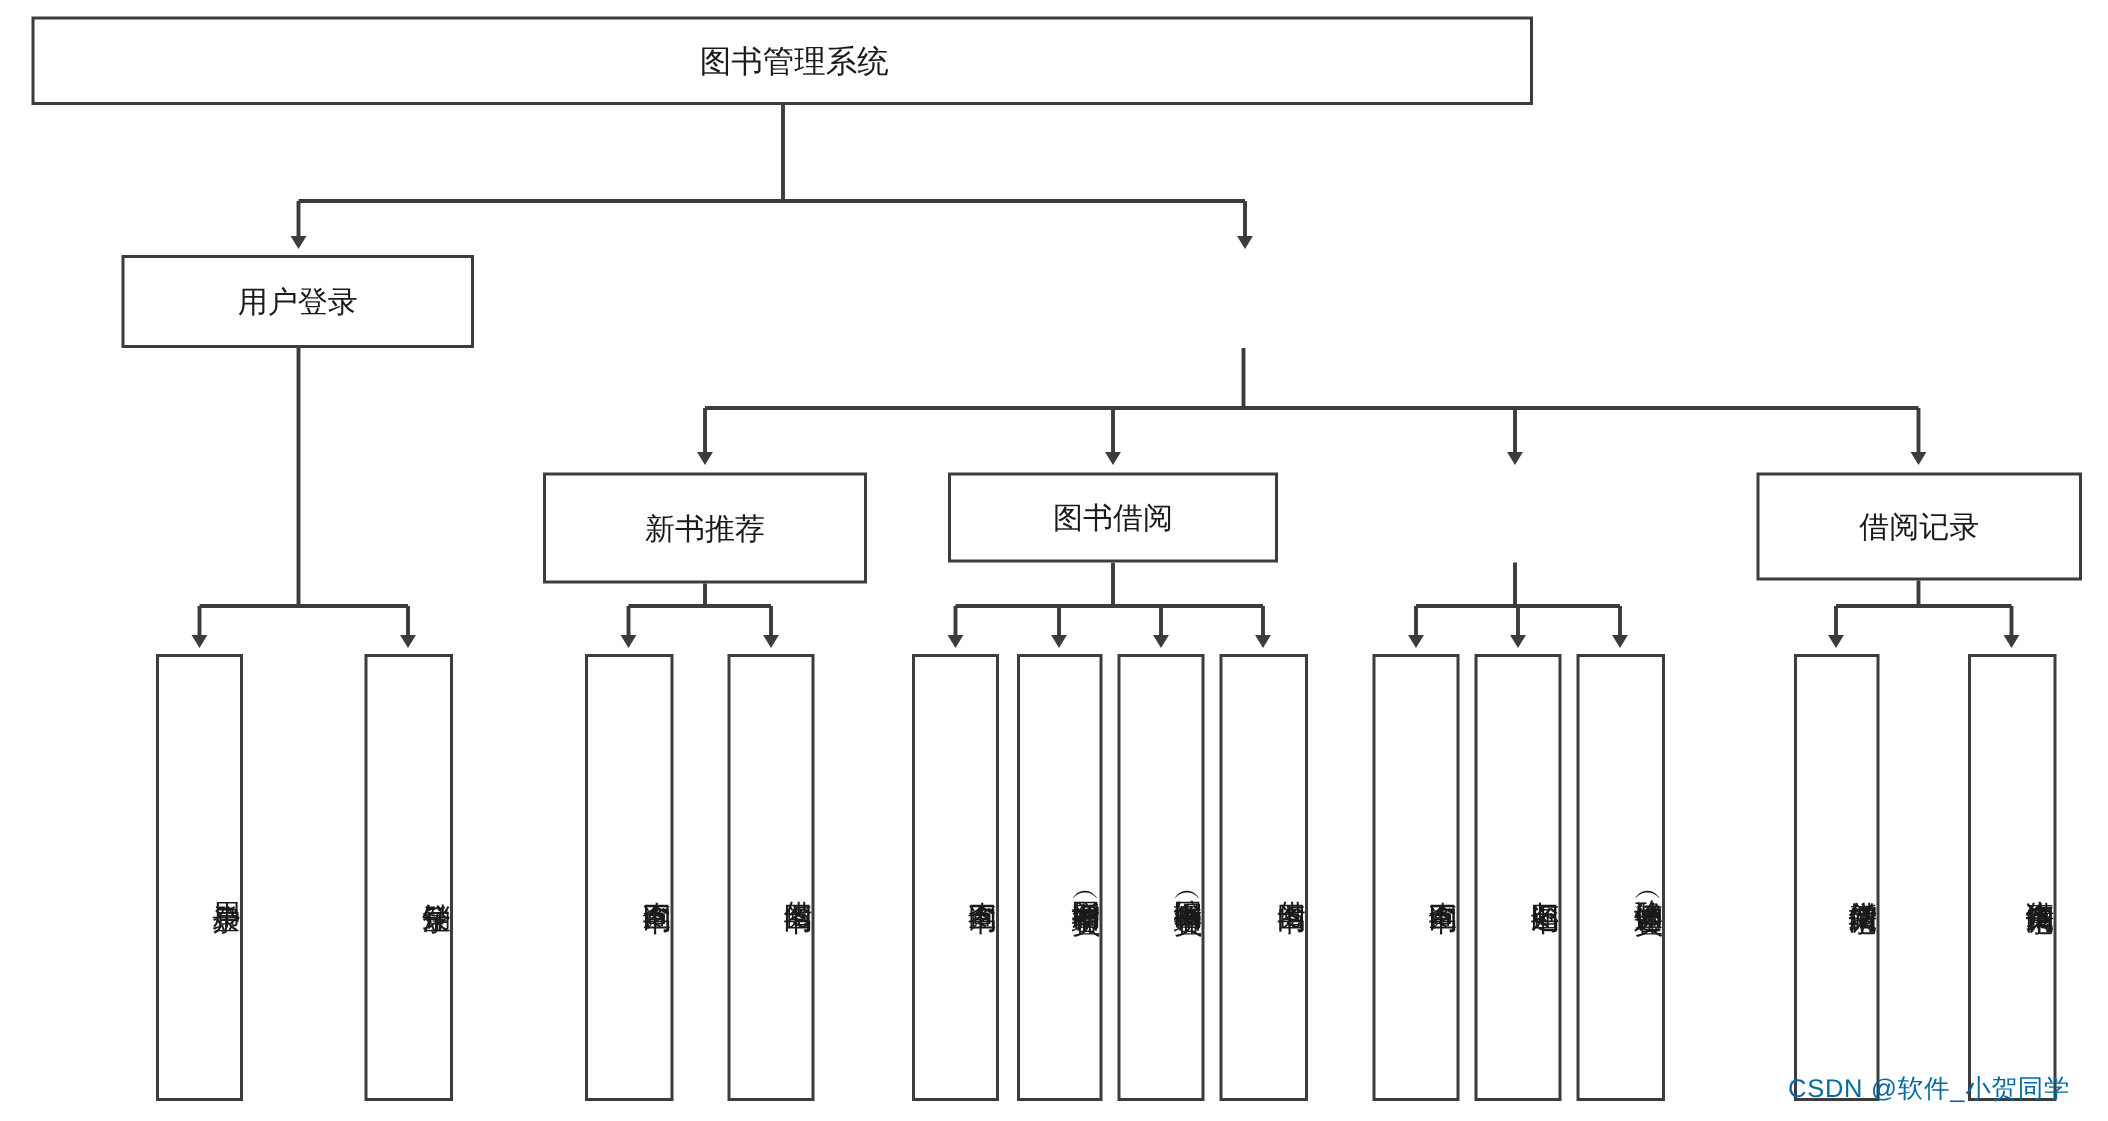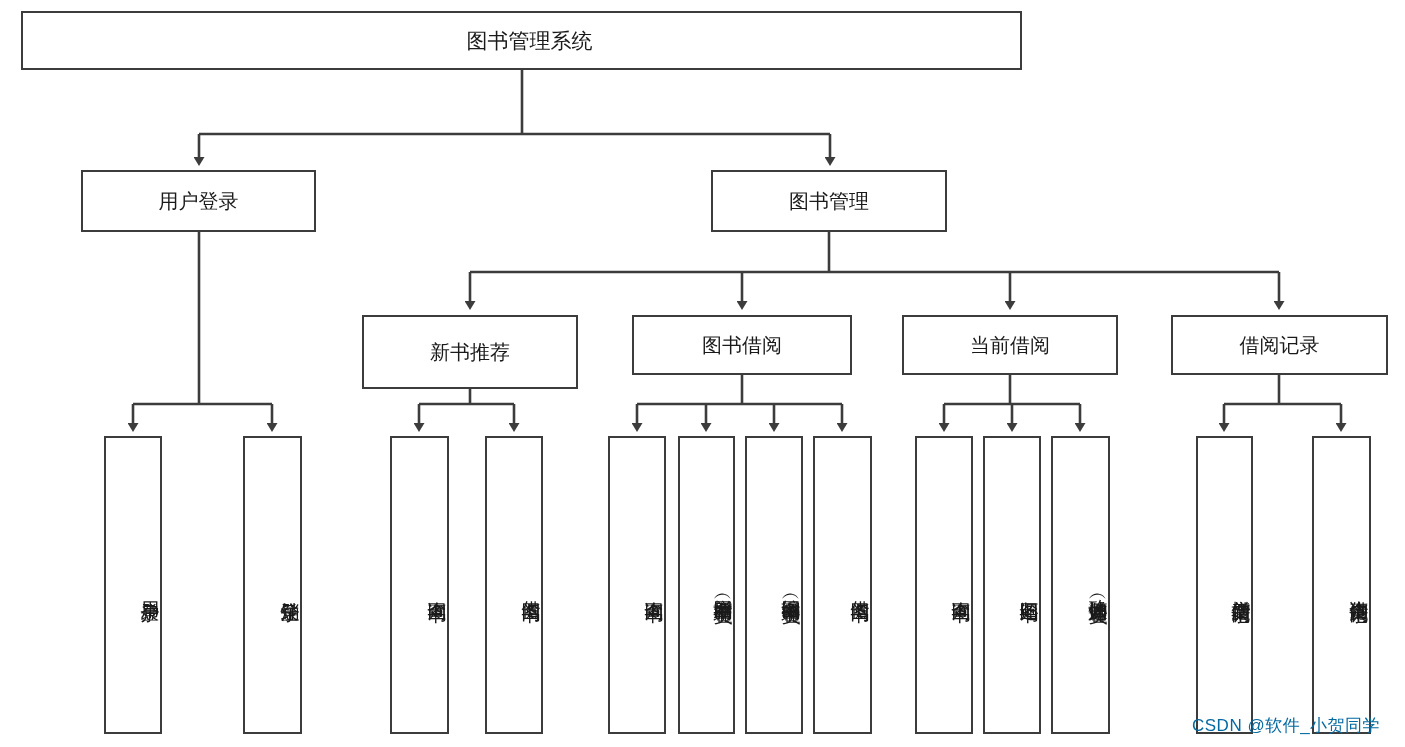--- a/index.html
+++ b/index.html
@@ -106,34 +106,28 @@
     </g>
   </svg>
 
   <div class="node lvl-root" style="left:21px;top:11px;width:1001px;height:59px;">
     <span class="label">图书管理系统</span>
   </div>
 
   <div class="node lvl2" style="left:81px;top:170px;width:235px;height:62px;">
     <span class="label">用户登录</span>
   </div>
-  <div class="node lvl2" style="left:711px;top:170px;width:236px;height:62px;">
-    <span class="label">图书管理</span>
-  </div>
 
   <div class="node lvl3" style="left:362px;top:315px;width:216px;height:74px;">
     <span class="label">新书推荐</span>
   </div>
   <div class="node lvl3" style="left:632px;top:315px;width:220px;height:60px;">
     <span class="label">图书借阅</span>
   </div>
-  <div class="node lvl3" style="left:902px;top:315px;width:216px;height:60px;">
-    <span class="label">当前借阅</span>
-  </div>
-  <div class="node lvl3" style="left:1171px;top:315px;width:217px;height:60px;">
+  <div class="node lvl3" style="left:1171px;top:315px;width:217px;height:72px;">
     <span class="label">借阅记录</span>
   </div>
 
   <div class="node leaf" style="left:104px;top:436px;width:58px;height:298px;">
     <span class="label">用户登录</span>
   </div>
   <div class="node leaf" style="left:243px;top:436px;width:59px;height:298px;">
     <span class="label">注销登录</span>
   </div>
 

